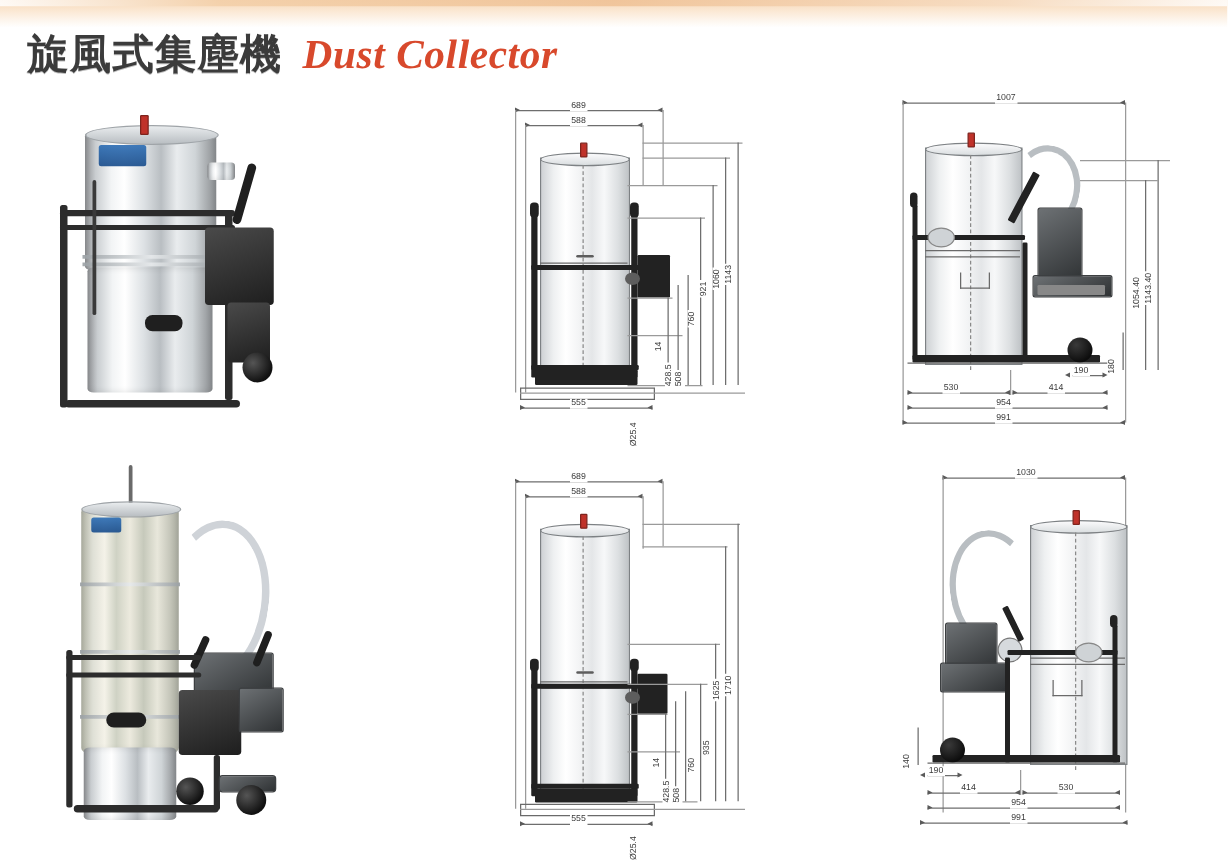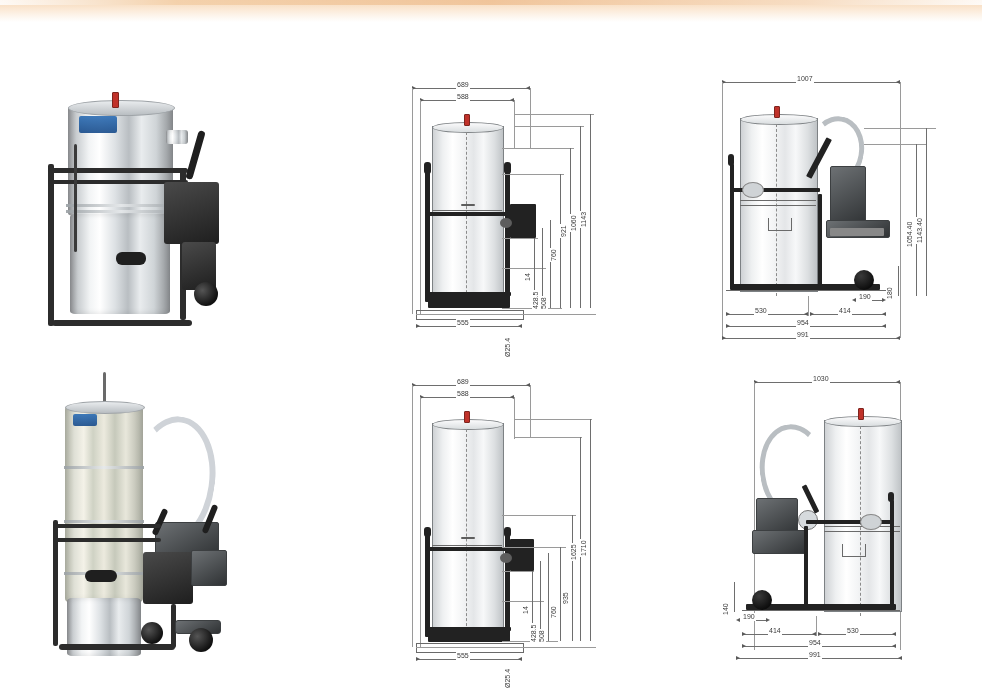--- a/index.html
+++ b/index.html
@@ -120,20 +120,22 @@
   .thin-rect{position:absolute;border:1px solid #6a6a6a;}
 </style>
 </head>
 <body>
 
 <div id="page">
 
   <div class="topband"></div>
 
   <div class="header">
+    <span class="title-cn">旋風式集塵機</span>
+    <span class="title-en">Dust Collector</span>
   </div>
 
   <div class="photo" style="left:30px;top:92px;width:215px;height:240px;">
 
     <div class="steel-drum" style="left:38px;top:14px;width:105px;height:110px;"></div>
     <div class="drum-top" style="left:38px;top:8px;width:105px;height:14px;"></div>
     <div class="redcap" style="left:82px;top:0px;width:5px;height:14px;"></div>
     <div class="blue-label" style="left:49px;top:24px;width:38px;height:17px;"></div>
 
     <div class="steel-drum" style="left:136px;top:38px;width:22px;height:14px;border-radius:3px;"></div>

